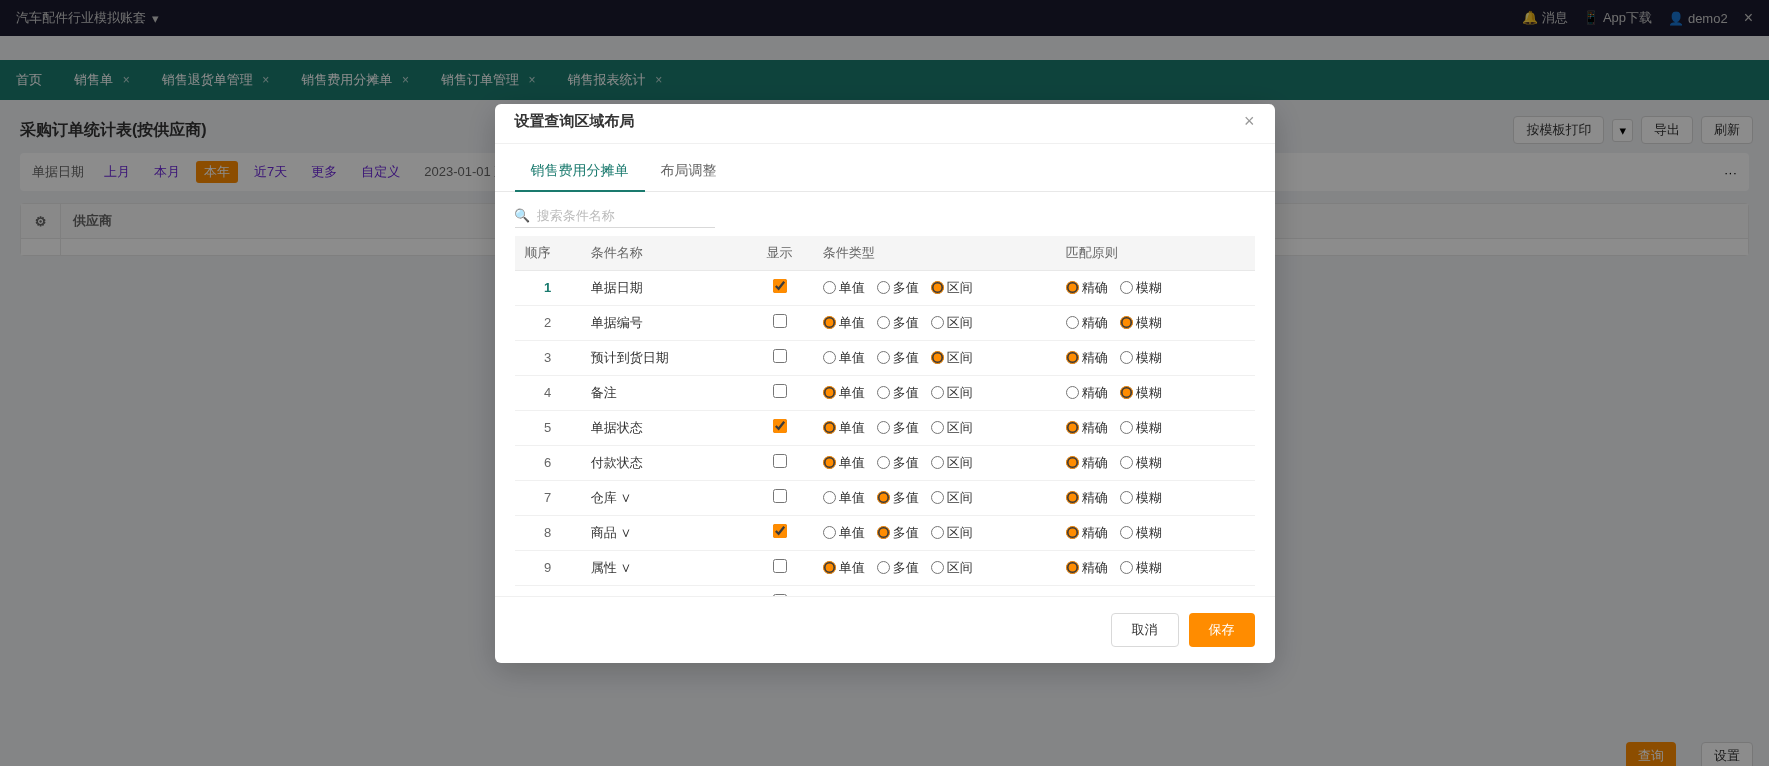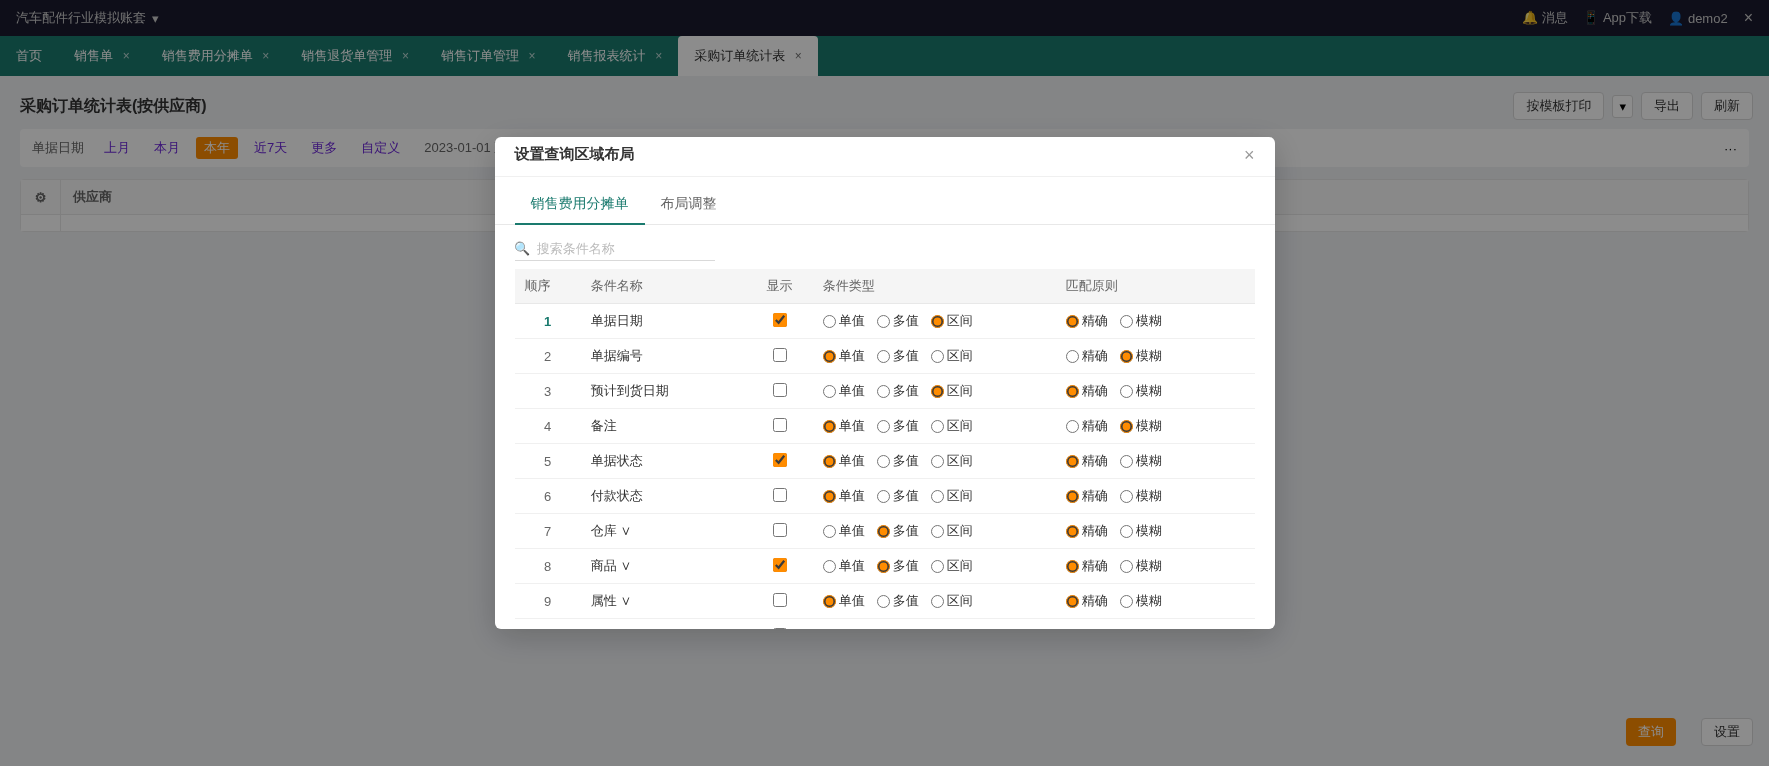--- a/index.html
+++ b/index.html
@@ -19,20 +19,21 @@
     .top-bar-right { display: flex; align-items: center; gap: 16px; font-size: 13px; }
     .close-x { color: #ccc; cursor: pointer; font-size: 16px; }
 
     
     .tab-bar {
       background: #1a7a6e;
       height: 40px;
       display: flex;
       align-items: center;
       padding: 0 0;
+      margin-top: 24px;
     }
     .tab-item {
       padding: 0 16px;
       height: 40px;
       line-height: 40px;
       color: #fff;
       cursor: pointer;
       font-size: 13px;
       position: relative;
       white-space: nowrap;
@@ -281,37 +282,33 @@
 
 <div class="tab-bar">
   <div class="tab-item">
     <span>首页</span>
   </div>
   <div class="tab-item">
     <span>销售单</span>
     <span class="tab-close">×</span>
   </div>
   <div class="tab-item">
+    <span>销售退货单管理</span>
+    <span class="tab-close">×</span>
+  </div>
+  <div class="tab-item">
     <span>销售费用分摊单</span>
-    <span class="tab-close">×</span>
-  </div>
-  <div class="tab-item">
-    <span>销售退货单管理</span>
     <span class="tab-close">×</span>
   </div>
   <div class="tab-item">
     <span>销售订单管理</span>
     <span class="tab-close">×</span>
   </div>
   <div class="tab-item">
     <span>销售报表统计</span>
-    <span class="tab-close">×</span>
-  </div>
-  <div class="tab-item active">
-    <span>采购订单统计表</span>
     <span class="tab-close">×</span>
   </div>
 </div>
 
 <div class="page-content">
   <div class="page-title">采购订单统计表(按供应商)</div>
 
   <div class="page-toolbar">
     <button class="toolbar-btn outline">按模板打印</button>
     <span style="cursor:pointer; border:1px solid #d9d9d9; padding:3px 6px; background:#fff; border-radius:3px;">▾</span>
@@ -569,14 +566,18 @@
                 <div class="radio-group">
                   <label class="radio-item">精确</label>
                   <label class="radio-item">模糊</label>
                 </div>
               </td>
             </tr>
           </tbody>
       </table>
     </div>
 
+    <div class="dialog-footer">
+      <button class="btn-cancel">取消</button>
+      <button class="btn-save">保存</button>
+    </div>
   </div>
 </div>
 
 </body></html>

